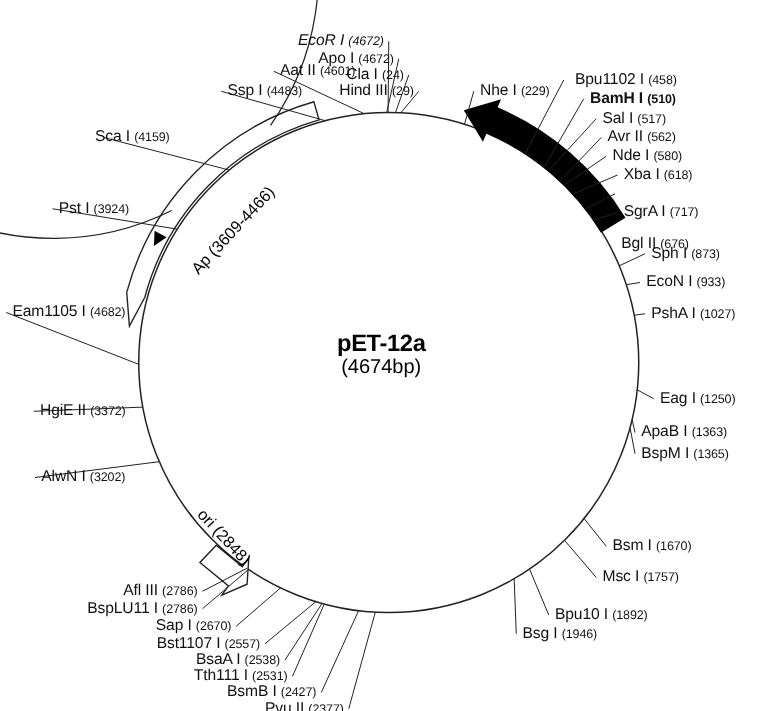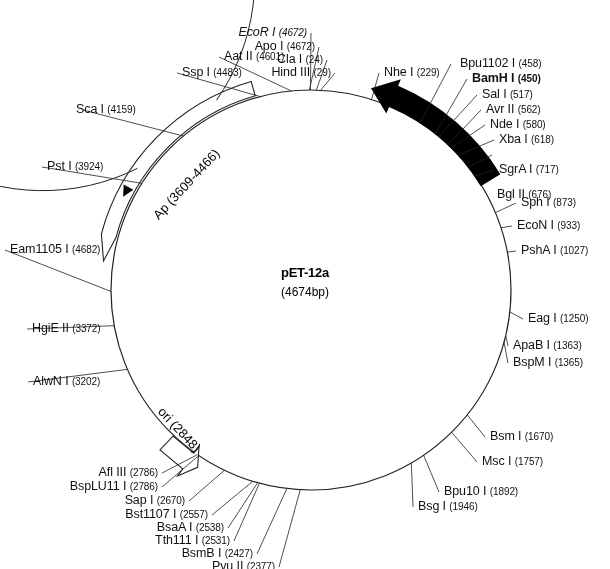--- a/index.html
+++ b/index.html
@@ -23,26 +23,26 @@
     color:#111;
     letter-spacing:-0.1px;
     line-height:1;
   }
   .lbl .pos{ font-size:10px; }
   .lbl.b{ font-weight:bold; }
   .lbl.r{ transform:translateX(-100%); }
   .center-name{
     position:absolute;
     left:0;width:610px;text-align:center;
-    font-size:13px;font-weight:bold;letter-spacing:-0.3px;
+    font-size:19px;font-weight:bold;letter-spacing:-0.3px;
   }
   .center-size{
     position:absolute;
     left:0;width:610px;text-align:center;
-    font-size:12px;
+    font-size:16px;
   }
   .rot{
     position:absolute;
     transform-origin:0 0;
     font-size:14px;
     white-space:nowrap;
   }
 </style>
 </head>
 <body>
@@ -129,21 +129,21 @@
     <div class="lbl" style="left: 528px; top: 312px;"><span>Eag I </span><span class="pos">(1250)</span></div>
     <div class="lbl" style="left: 521px; top: 244px;"><span>PshA I </span><span class="pos">(1027)</span></div>
     <div class="lbl" style="left: 517px; top: 219px;"><span>EcoN I </span><span class="pos">(933)</span></div>
     <div class="lbl" style="left: 521px; top: 196px;"><span>Sph I </span><span class="pos">(873)</span></div>
     <div class="lbl" style="left: 499px; top: 163px;"><span>SgrA I </span><span class="pos">(717)</span></div>
     <div class="lbl" style="left: 497px; top: 144px; margin-top: 44px;"><span>Bgl II </span><span class="pos">(676)</span></div>
     <div class="lbl" style="left: 499px; top: 133px;"><span>Xba I </span><span class="pos">(618)</span></div>
     <div class="lbl" style="left: 490px; top: 118px;"><span>Nde I </span><span class="pos">(580)</span></div>
     <div class="lbl" style="left: 486px; top: 103px;"><span>Avr II </span><span class="pos">(562)</span></div>
     <div class="lbl" style="left: 482px; top: 88px;"><span>Sal I </span><span class="pos">(517)</span></div>
-    <div class="lbl b" style="left: 472px; top: 72px;"><span>BamH I </span><span class="pos">(450)</span></div>
+    <div class="lbl b" style="left: 472px; top: 72px;"><span>BamH I </span><span class="pos">(510)</span></div>
     <div class="lbl" style="left: 460px; top: 57px;"><span>Bpu1102 I </span><span class="pos">(458)</span></div>
     <div class="lbl" style="left: 384px; top: 66px;"><span>Nhe I </span><span class="pos">(229)</span></div>
   </div>
 
 <div class="center-name" style="top: 265px;">pET-12a</div>
 <div class="center-size" style="top: 285px;">(4674bp)</div>
 
 <div class="rot" style="left: 150px; top: 212px; transform: rotate(-47deg); font-size: 13px;">Ap (3609-4466)</div>
 <div class="rot" style="left: 166px; top: 404px; transform: rotate(47deg); font-size: 13px;">ori (2848)</div>
 

